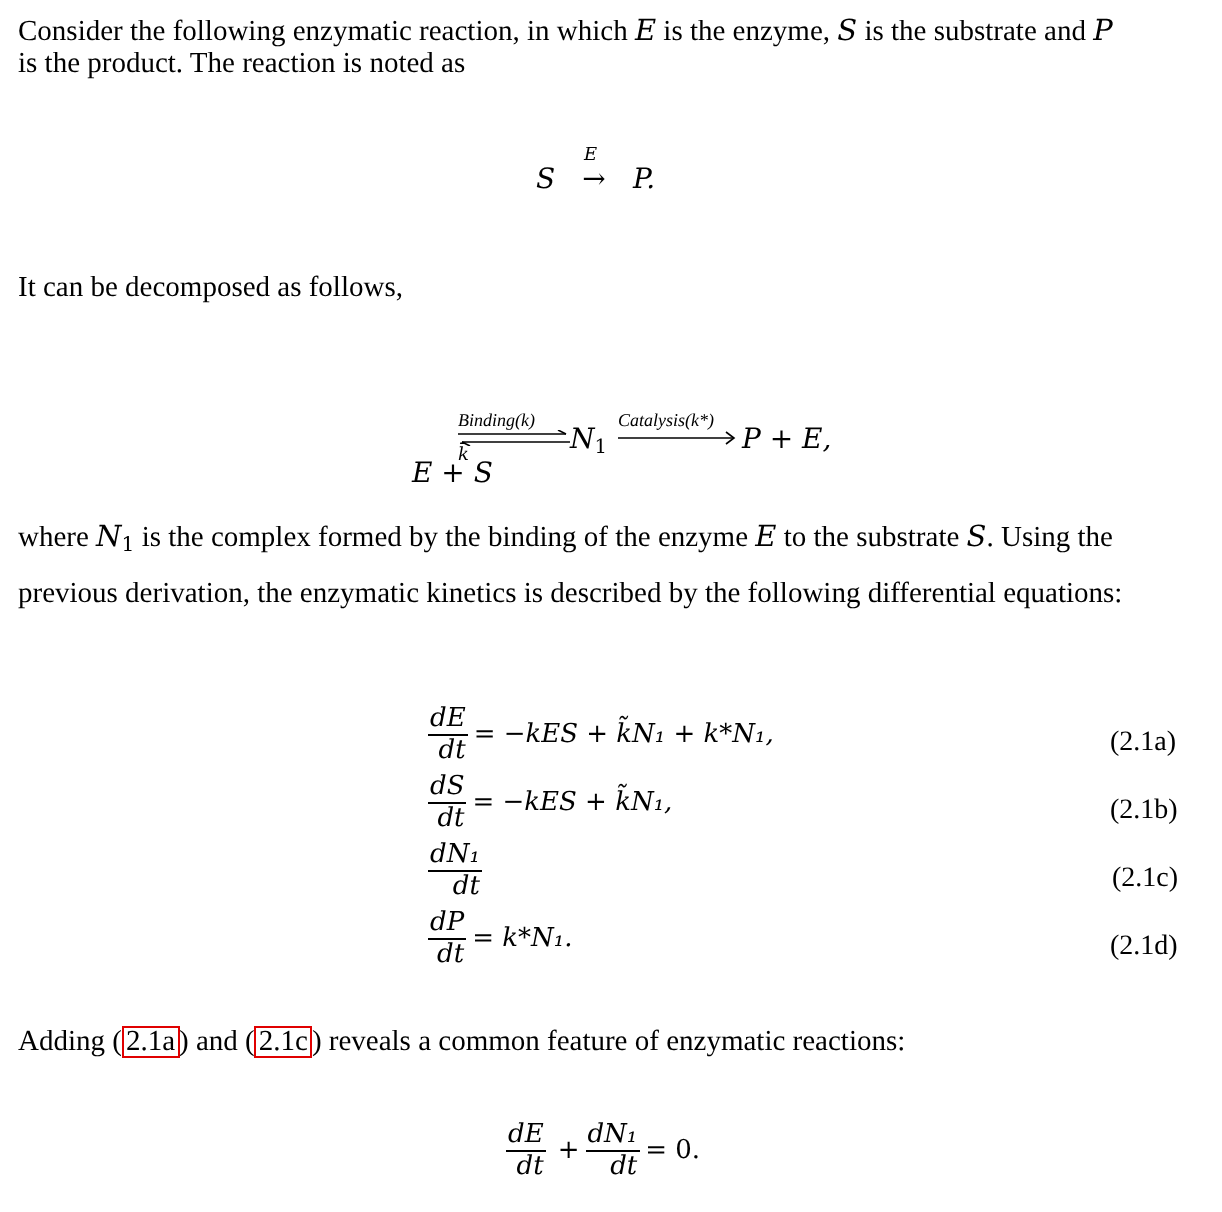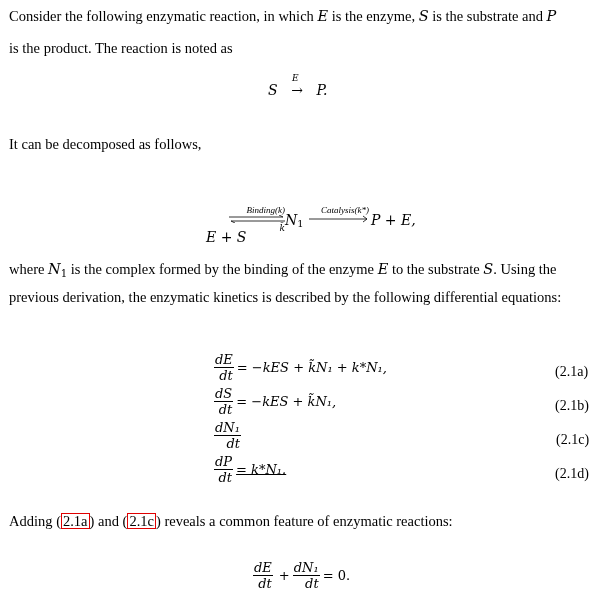--- a/index.html
+++ b/index.html
@@ -11,29 +11,29 @@
   .abs { position: absolute; white-space: nowrap; }
   .m { font-family: "DejaVu Serif", "Liberation Serif", serif; font-style: italic; }
   .mr { font-family: "DejaVu Serif", "Liberation Serif", serif; font-style: normal; }
   .math { font-family: "DejaVu Serif", "Liberation Serif", serif; font-size: 13px; }
   sub { font-size: 0.7em; vertical-align: -0.25em; font-style: normal; }
   .frac { display: inline-block; vertical-align: middle; text-align: center; margin-right: 3px; }
   .frac .num { display: block; padding: 0 1px; line-height: 15px; }
   .frac .den { display: block; border-top: 1px solid #000; padding: 0 1px; line-height: 15px; text-align: right; }
   .eqnum { font-family: "Liberation Serif", serif; font-size: 14px; }
   .ref { border: 1px solid #e00000; padding: 0 1px; line-height: 14px; display: inline-block; }
-  .arrow-lbl { font-size: 9px; font-style: italic; display: block; text-align: right; line-height: 10px; }
+  .arrow-lbl { font-size: 9px; font-style: italic; display: block; text-align: left; line-height: 10px; }
 </style>
 </head>
 <body>
 
 <div class="abs" style="left:9px; top:8px;">
   <span>Consider the following enzymatic reaction, in which </span><span class="m">E</span><span> is the enzyme, </span><span class="m">S</span><span> is the substrate and </span><span class="m">P</span>
 </div>
-<div class="abs" style="left:9px; top:40px;text-align:center;">is the product. The reaction is noted as</div>
+<div class="abs" style="left:9px; top:24px;text-align:center;">is the product. The reaction is noted as</div>
 
 <div class="abs math" style="left:268px; top:82px; font-size:14px;">
   <span class="m">S</span>
   <span style="display:inline-block; position:relative; width:22px; text-align:center; margin:0 4px;">
     <span class="m" style="position:absolute; left:6px; top:-9px; font-size:9px;">E</span>
     <span class="mr">→</span>
   </span>
   <span class="m">P.</span>
 </div>
 
@@ -76,21 +76,21 @@
   <div class="abs math" style="left:214px; top:386px;">
     <span class="frac m"><span class="num">dS</span><span class="den">dt</span></span><span class="m" style="vertical-align:middle;">= −kES + k̃N₁,</span>
   </div>
   <div class="abs eqnum" style="left:555px; top:398px;">(2.1b)</div>
 
   <div class="abs math" style="left:214px; top:420px;">
     <span class="frac m"><span class="num">dN₁</span><span class="den">dt</span></span>
   </div>
   <div class="abs eqnum" style="left:556px; top:432px;">(2.1c)</div>
 
-  <div class="abs math" style="left:214px; top:454px;text-decoration:underline;">
+  <div class="abs math" style="left:214px; top:454px;">
     <span class="frac m"><span class="num">dP</span><span class="den">dt</span></span><span class="m" style="vertical-align:middle;">= k*N₁.</span>
   </div>
   <div class="abs eqnum" style="left:555px; top:466px;">(2.1d)</div>
 </div>
 
 <div class="abs" style="left:9px; top:513px;">
   <span>Adding (</span><span class="ref">2.1a</span><span>) and (</span><span class="ref">2.1c</span><span>) reveals a common feature of enzymatic reactions:</span>
 </div>
 
 <div class="abs math" style="left:253px; top:560px;">

